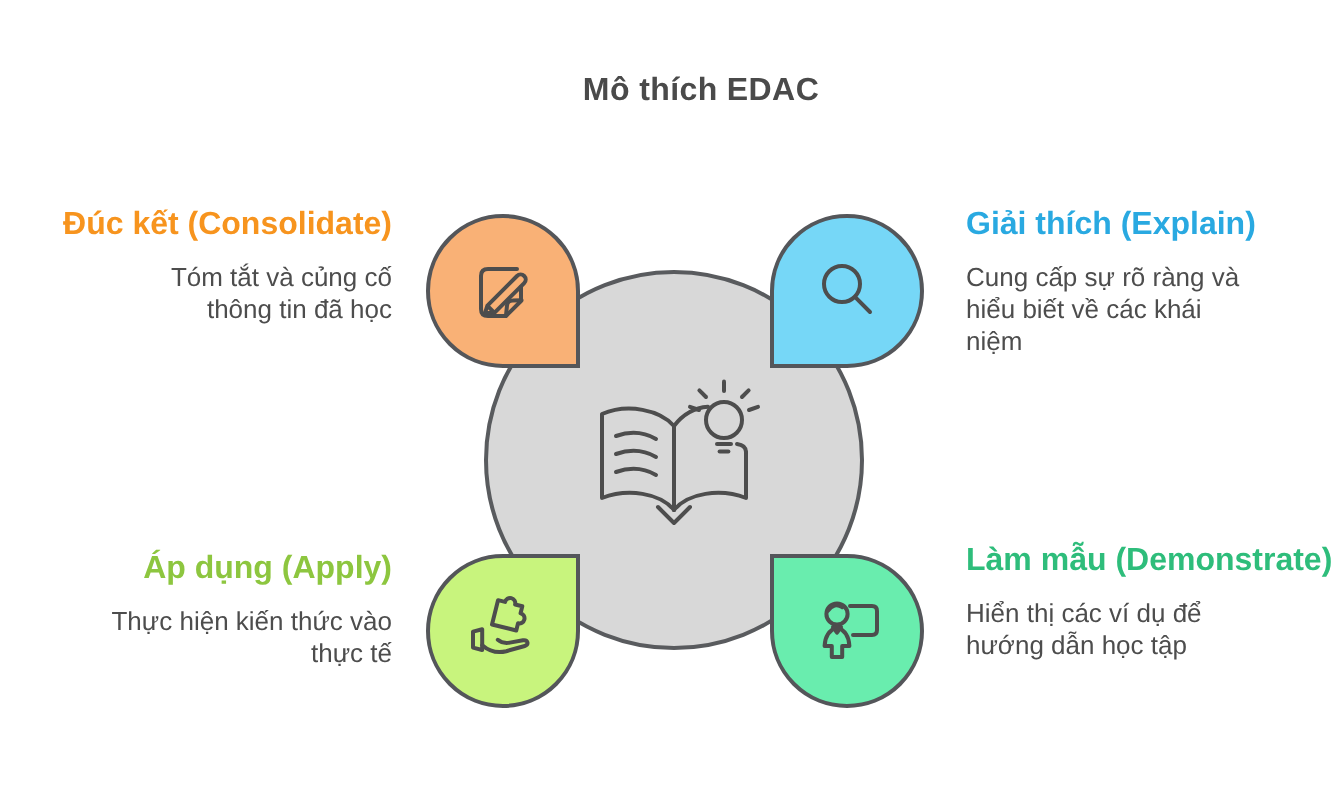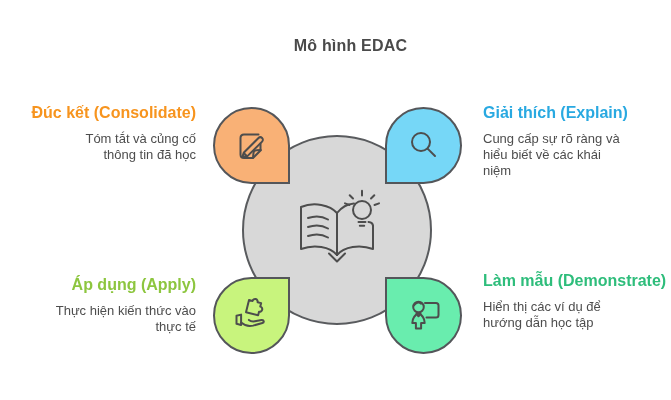--- a/index.html
+++ b/index.html
@@ -40,21 +40,21 @@
   .h-explain      { color:#29A9E1; }
   .h-apply        { color:#8DC63F; }
   .h-demonstrate  { color:#2EBD7B; }
   .stroke { fill:none; stroke:#4D4D4D; stroke-width:2; stroke-linecap:round; stroke-linejoin:round; }
 </style>
 </head>
 <body>
 
 <div class="canvas">
 
-  <div class="title">Mô hình EDAC</div>
+  <div class="title">Mô thích EDAC</div>
 
   <div class="center-circle">
     <span>
       <svg width="104" height="88" viewBox="0 0 104 88">
         <g class="stroke" stroke-width="2.2">
           <path d="M52,27 C45,19 29,15.5 16,21 V63 C29,58 45,60.5 52,69"></path>
           <path d="M52,27 C57,20.5 63,17.8 69,17.4"></path>
           <path d="M88,40 V63 C75,58 59,60.5 52,69"></path>
           <path d="M52,27 V69"></path>
           <path d="M44,67.5 L52,75.5 L60,67.5"></path>

